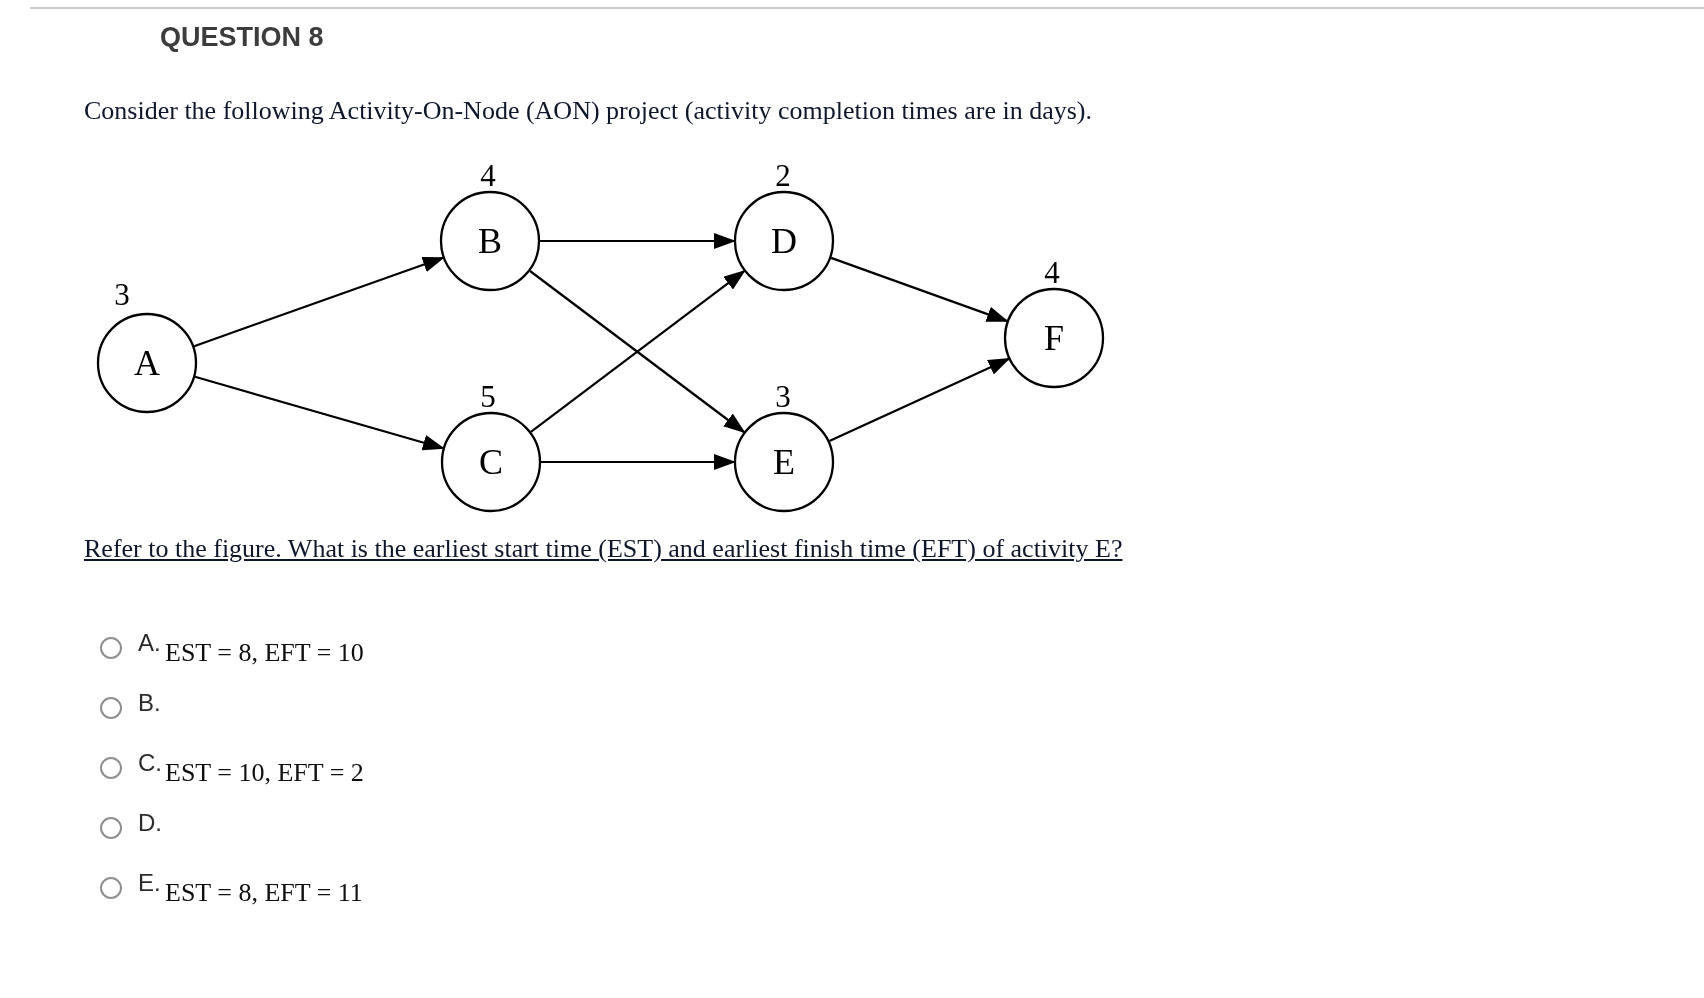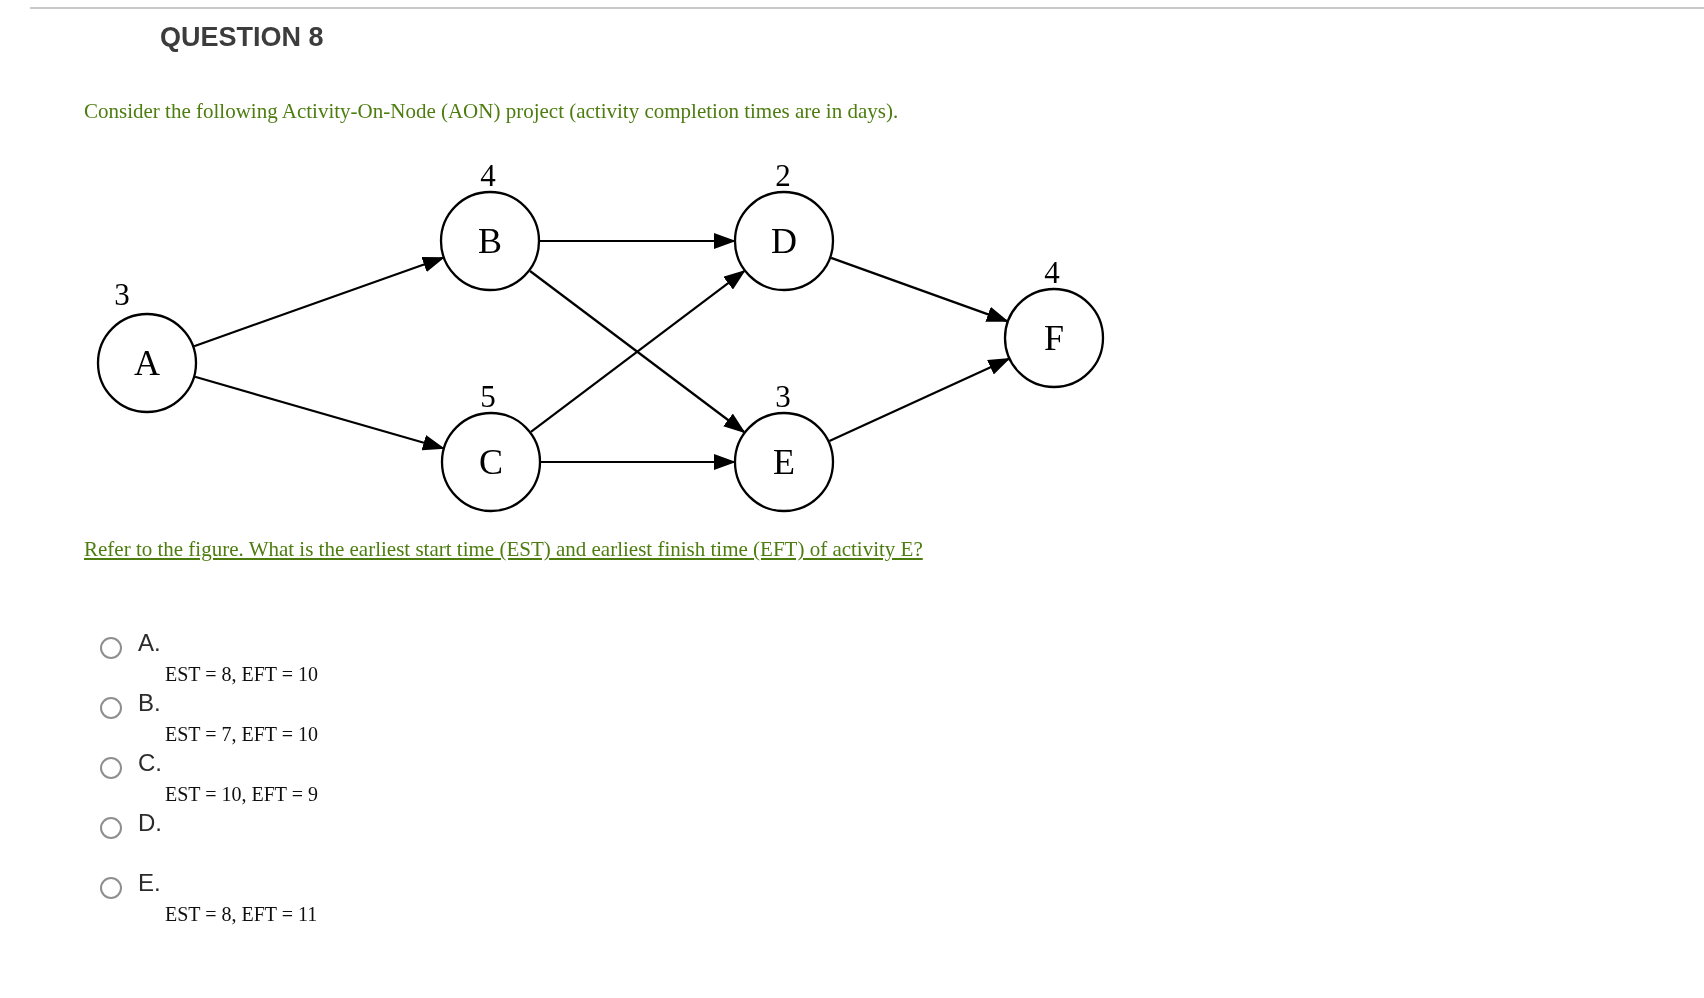--- a/index.html
+++ b/index.html
@@ -1,32 +1,32 @@
 <!DOCTYPE html>
 <html><head>
 <meta charset="utf-8">
 <style>
   html,body{margin:0;padding:0;background:#ffffff;}
   body{width:1704px;height:998px;position:relative;overflow:hidden;
        font-family:"Liberation Serif",serif;color:#0f0f0f;}
   .top-rule{position:absolute;left:30px;top:7px;right:0;height:2px;background:#c9c9c9;}
   .q-header{position:absolute;left:115px;top:24px;font-family:"Liberation Sans",sans-serif;
             font-weight:bold;font-size:27px;line-height:27px;color:#3c3c3c;margin-left:45px;}
-  .para{position:absolute;left:84px;font-size:21px;line-height:34px;white-space:nowrap;color:#4d7c0f;}
+  .para{position:absolute;left:84px;font-size:26px;line-height:34px;white-space:nowrap;color:#0f172a;}
   .intro{top:94px;}
   .prompt{top:532px;text-decoration:underline;}
   .diagram{position:absolute;left:0;top:150px;}
   .diagram text{font-family:"Liberation Serif",serif;fill:#000;}
   .options{position:absolute;left:100px;top:637px;}
   .opt-row{position:relative;height:60px;width:680px;}
   .radio{position:absolute;left:0;top:0;width:22px;height:22px;border:2px solid #8f8f8f;
          border-radius:50%;background:#fff;box-sizing:border-box;cursor:pointer;}
   .opt-letter{position:absolute;left:38px;top:-6px;font-family:"Liberation Sans",sans-serif;
               font-size:24px;line-height:24px;color:#2b2b2b;}
-  .opt-value{position:absolute;left:65px;top:1px;font-size:20px;line-height:30px;white-space:nowrap;color:#0f0f0f;margin-top:21px;}
+  .opt-value{position:absolute;left:65px;top:1px;font-size:26px;line-height:30px;white-space:nowrap;color:#0f0f0f;}
 </style>
 </head>
 <body>
 
 <div class="top-rule"></div>
 
 <div class="q-header">QUESTION 8</div>
 
 <div class="para intro">Consider the following Activity-On-Node (AON) project (activity completion times are in days).</div>
 
@@ -84,26 +84,25 @@
 
 <div class="options" id="options">
     <div class="opt-row">
       <div class="radio"></div>
       <span class="opt-letter">A.</span>
       <span class="opt-value">EST = 8, EFT = 10</span>
     </div>
     <div class="opt-row">
       <div class="radio"></div>
       <span class="opt-letter">B.</span>
-      <span class="opt-value">EST = 7, EFT = 10</span>
     </div>
     <div class="opt-row">
       <div class="radio"></div>
       <span class="opt-letter">C.</span>
-      <span class="opt-value">EST = 10, EFT = 9</span>
+      <span class="opt-value">EST = 10, EFT = 2</span>
     </div>
     <div class="opt-row">
       <div class="radio"></div>
       <span class="opt-letter">D.</span>
     </div>
     <div class="opt-row">
       <div class="radio"></div>
       <span class="opt-letter">E.</span>
       <span class="opt-value">EST = 8, EFT = 11</span>
     </div>

